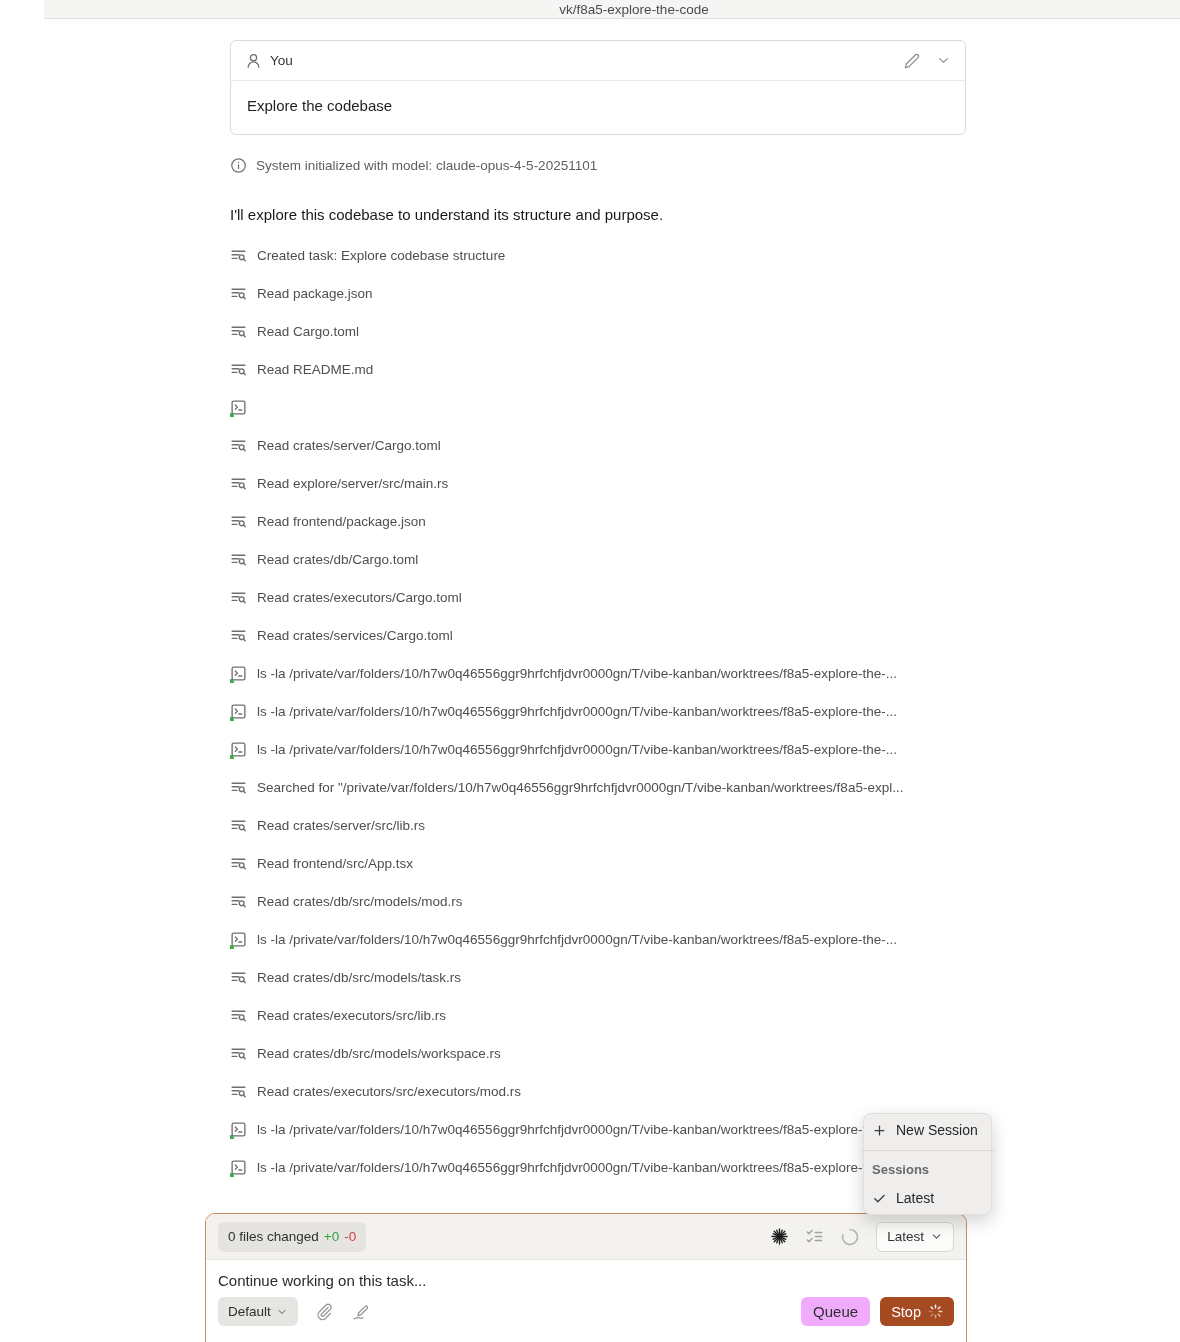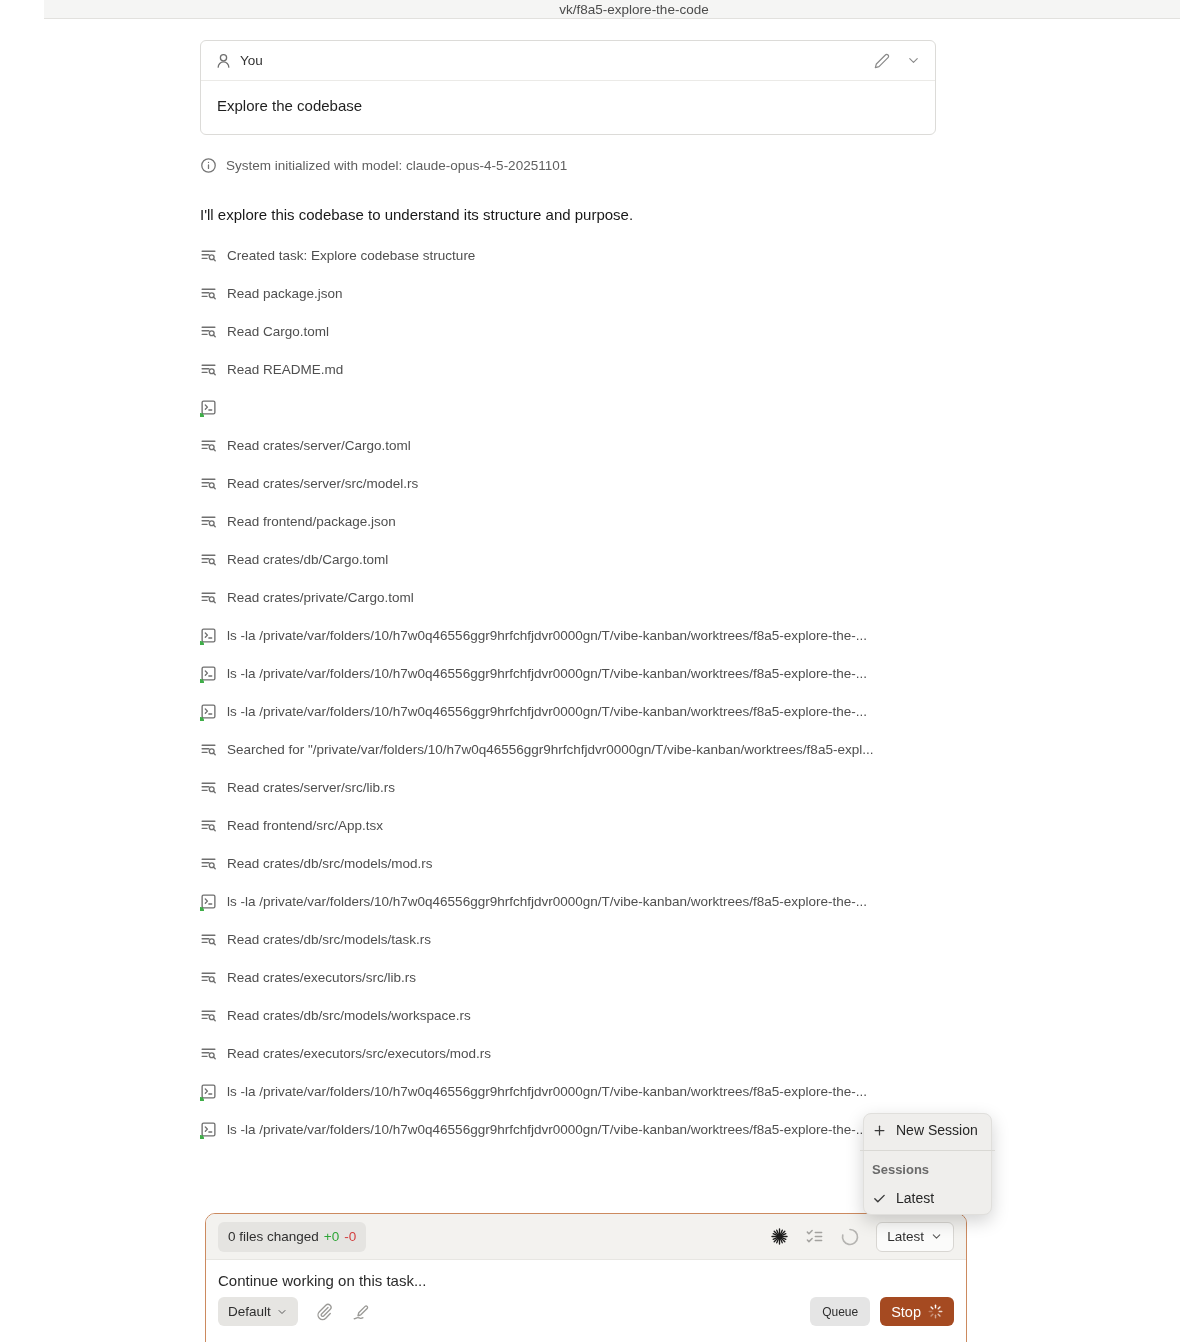--- a/index.html
+++ b/index.html
@@ -7,21 +7,21 @@
     font-family:"Liberation Sans","DejaVu Sans",sans-serif; }
   #app { position:relative; width:1180px; height:1342px; background:#ffffff; overflow:hidden; }
 
   
   .top-header { position:absolute; left:0; top:0; width:1180px; height:19px;
     background:#f5f5f4; border-bottom:1px solid #e2e1de;
     display:flex; align-items:center; justify-content:center;margin-left:44px; }
   .top-header .title { font-size:13.5px; color:#4c4c4c; }
 
   
-  .conversation { position:absolute; left:200px; top:40px; width:736px; }
+  .conversation { position:absolute; left:230px; top:40px; width:736px; }
 
   .user-card { border:1px solid #dcdbd8; border-radius:6px; background:#fff; }
   .user-card-header { display:flex; align-items:center; height:40px; padding:0 14px;
     border-bottom:1px solid #ebeae7; }
   .user-card-header .author { font-size:13.5px; color:#333; margin-left:8px; flex:1; }
   .user-card-header .hdr-actions { display:flex; align-items:center; gap:16px; color:#8a8a8a; }
   .user-card-body { padding:16px 16px 20px 16px; font-size:15px; color:#1f1f1f; }
 
   .icon { display:inline-flex; align-items:center; justify-content:center; }
   .icon svg { display:block; }
@@ -64,22 +64,22 @@
   .strip-icon.dark { color:#1c1c1c; }
   .latest-btn { display:flex; align-items:center; gap:6px; background:#fbfbfa;
     border:1px solid #d8d6d2; border-radius:6px; height:30px; padding:0 10px;
     font-size:13.5px; color:#2f2f2f; cursor:pointer; }
   .composer-input { padding:12px 12px 6px 12px; font-size:15px; color:#2b2b2b; min-height:34px; }
   .composer-toolbar { display:flex; padding:2px 12px; gap:18px; }
   .profile-btn { display:flex; align-items:center; gap:5px; background:#e6e5e2; border:none;
     border-radius:6px; height:29px; padding:0 10px; font-size:13.5px; color:#2e2e2e; cursor:pointer; }
   .tool-icon-btn { color:#9b9a97; cursor:pointer; }
   .toolbar-right { margin-left:auto; display:flex; align-items:center; gap:10px; }
-  .queue-btn { background:#e5e5e5; border:none; border-radius:6px; height:29px; padding:0 12px;
-    font-size:12px; color:#2e2e2e; cursor:pointer; }
+  .queue-btn { background:#f0abfc; border:none; border-radius:6px; height:29px; padding:0 12px;
+    font-size:15px; color:#2e2e2e; cursor:pointer; }
   .stop-btn { background:var(--stop-bg,#a54a21); border:none; border-radius:6px; height:29px;
     padding:0 11px; font-size:14.5px; color:#ffffff; cursor:pointer;
     display:flex; align-items:center; gap:7px; }
 </style>
 </head>
 <body>
 
 <div id="app">
 
   <div class="top-header">
@@ -213,21 +213,21 @@
       <span class="row-icon icon" style="display: inline-flex;">
         <svg width="17" height="17" viewBox="0 0 24 24" fill="none" stroke="currentColor" stroke-width="1.9" stroke-linecap="round">
               <path d="M3 6h18"></path>
               <path d="M3 11h9.5"></path>
               <path d="M3 16h7"></path>
               <circle cx="16.5" cy="14.5" r="3.4"></circle>
               <path d="m21.5 19.5-2.5-2.5"></path>
             </svg>
       </span>
 
-      <span class="row-label">Read crates/server/src/model.rs</span>
+      <span class="row-label">Read explore/server/src/main.rs</span>
     </div>
 
     <div class="tool-row">
       <span class="row-icon icon" style="display: inline-flex;">
         <svg width="17" height="17" viewBox="0 0 24 24" fill="none" stroke="currentColor" stroke-width="1.9" stroke-linecap="round">
               <path d="M3 6h18"></path>
               <path d="M3 11h9.5"></path>
               <path d="M3 16h7"></path>
               <circle cx="16.5" cy="14.5" r="3.4"></circle>
               <path d="m21.5 19.5-2.5-2.5"></path>
@@ -244,33 +244,46 @@
               <path d="M3 11h9.5"></path>
               <path d="M3 16h7"></path>
               <circle cx="16.5" cy="14.5" r="3.4"></circle>
               <path d="m21.5 19.5-2.5-2.5"></path>
             </svg>
       </span>
 
       <span class="row-label">Read crates/db/Cargo.toml</span>
     </div>
 
-
-    <div class="tool-row">
-      <span class="row-icon icon" style="display: inline-flex;">
-        <svg width="17" height="17" viewBox="0 0 24 24" fill="none" stroke="currentColor" stroke-width="1.9" stroke-linecap="round">
-              <path d="M3 6h18"></path>
-              <path d="M3 11h9.5"></path>
-              <path d="M3 16h7"></path>
-              <circle cx="16.5" cy="14.5" r="3.4"></circle>
-              <path d="m21.5 19.5-2.5-2.5"></path>
-            </svg>
-      </span>
-
-      <span class="row-label">Read crates/private/Cargo.toml</span>
+    <div class="tool-row">
+      <span class="row-icon icon" style="display: inline-flex;">
+        <svg width="17" height="17" viewBox="0 0 24 24" fill="none" stroke="currentColor" stroke-width="1.9" stroke-linecap="round">
+              <path d="M3 6h18"></path>
+              <path d="M3 11h9.5"></path>
+              <path d="M3 16h7"></path>
+              <circle cx="16.5" cy="14.5" r="3.4"></circle>
+              <path d="m21.5 19.5-2.5-2.5"></path>
+            </svg>
+      </span>
+
+      <span class="row-label">Read crates/executors/Cargo.toml</span>
+    </div>
+
+    <div class="tool-row">
+      <span class="row-icon icon" style="display: inline-flex;">
+        <svg width="17" height="17" viewBox="0 0 24 24" fill="none" stroke="currentColor" stroke-width="1.9" stroke-linecap="round">
+              <path d="M3 6h18"></path>
+              <path d="M3 11h9.5"></path>
+              <path d="M3 16h7"></path>
+              <circle cx="16.5" cy="14.5" r="3.4"></circle>
+              <path d="m21.5 19.5-2.5-2.5"></path>
+            </svg>
+      </span>
+
+      <span class="row-label">Read crates/services/Cargo.toml</span>
     </div>
 
     <div class="tool-row">
 
       <span class="row-icon icon" style="display: inline-flex;">
         <svg width="17" height="17" viewBox="0 0 24 24" fill="none" stroke="currentColor" stroke-width="1.9" stroke-linecap="round" stroke-linejoin="round">
               <rect x="3" y="3" width="18" height="18" rx="2"></rect>
               <path d="m7.5 8.5 3 3-3 3"></path>
               <path d="M12.5 15.5h4"></path>
             </svg>

